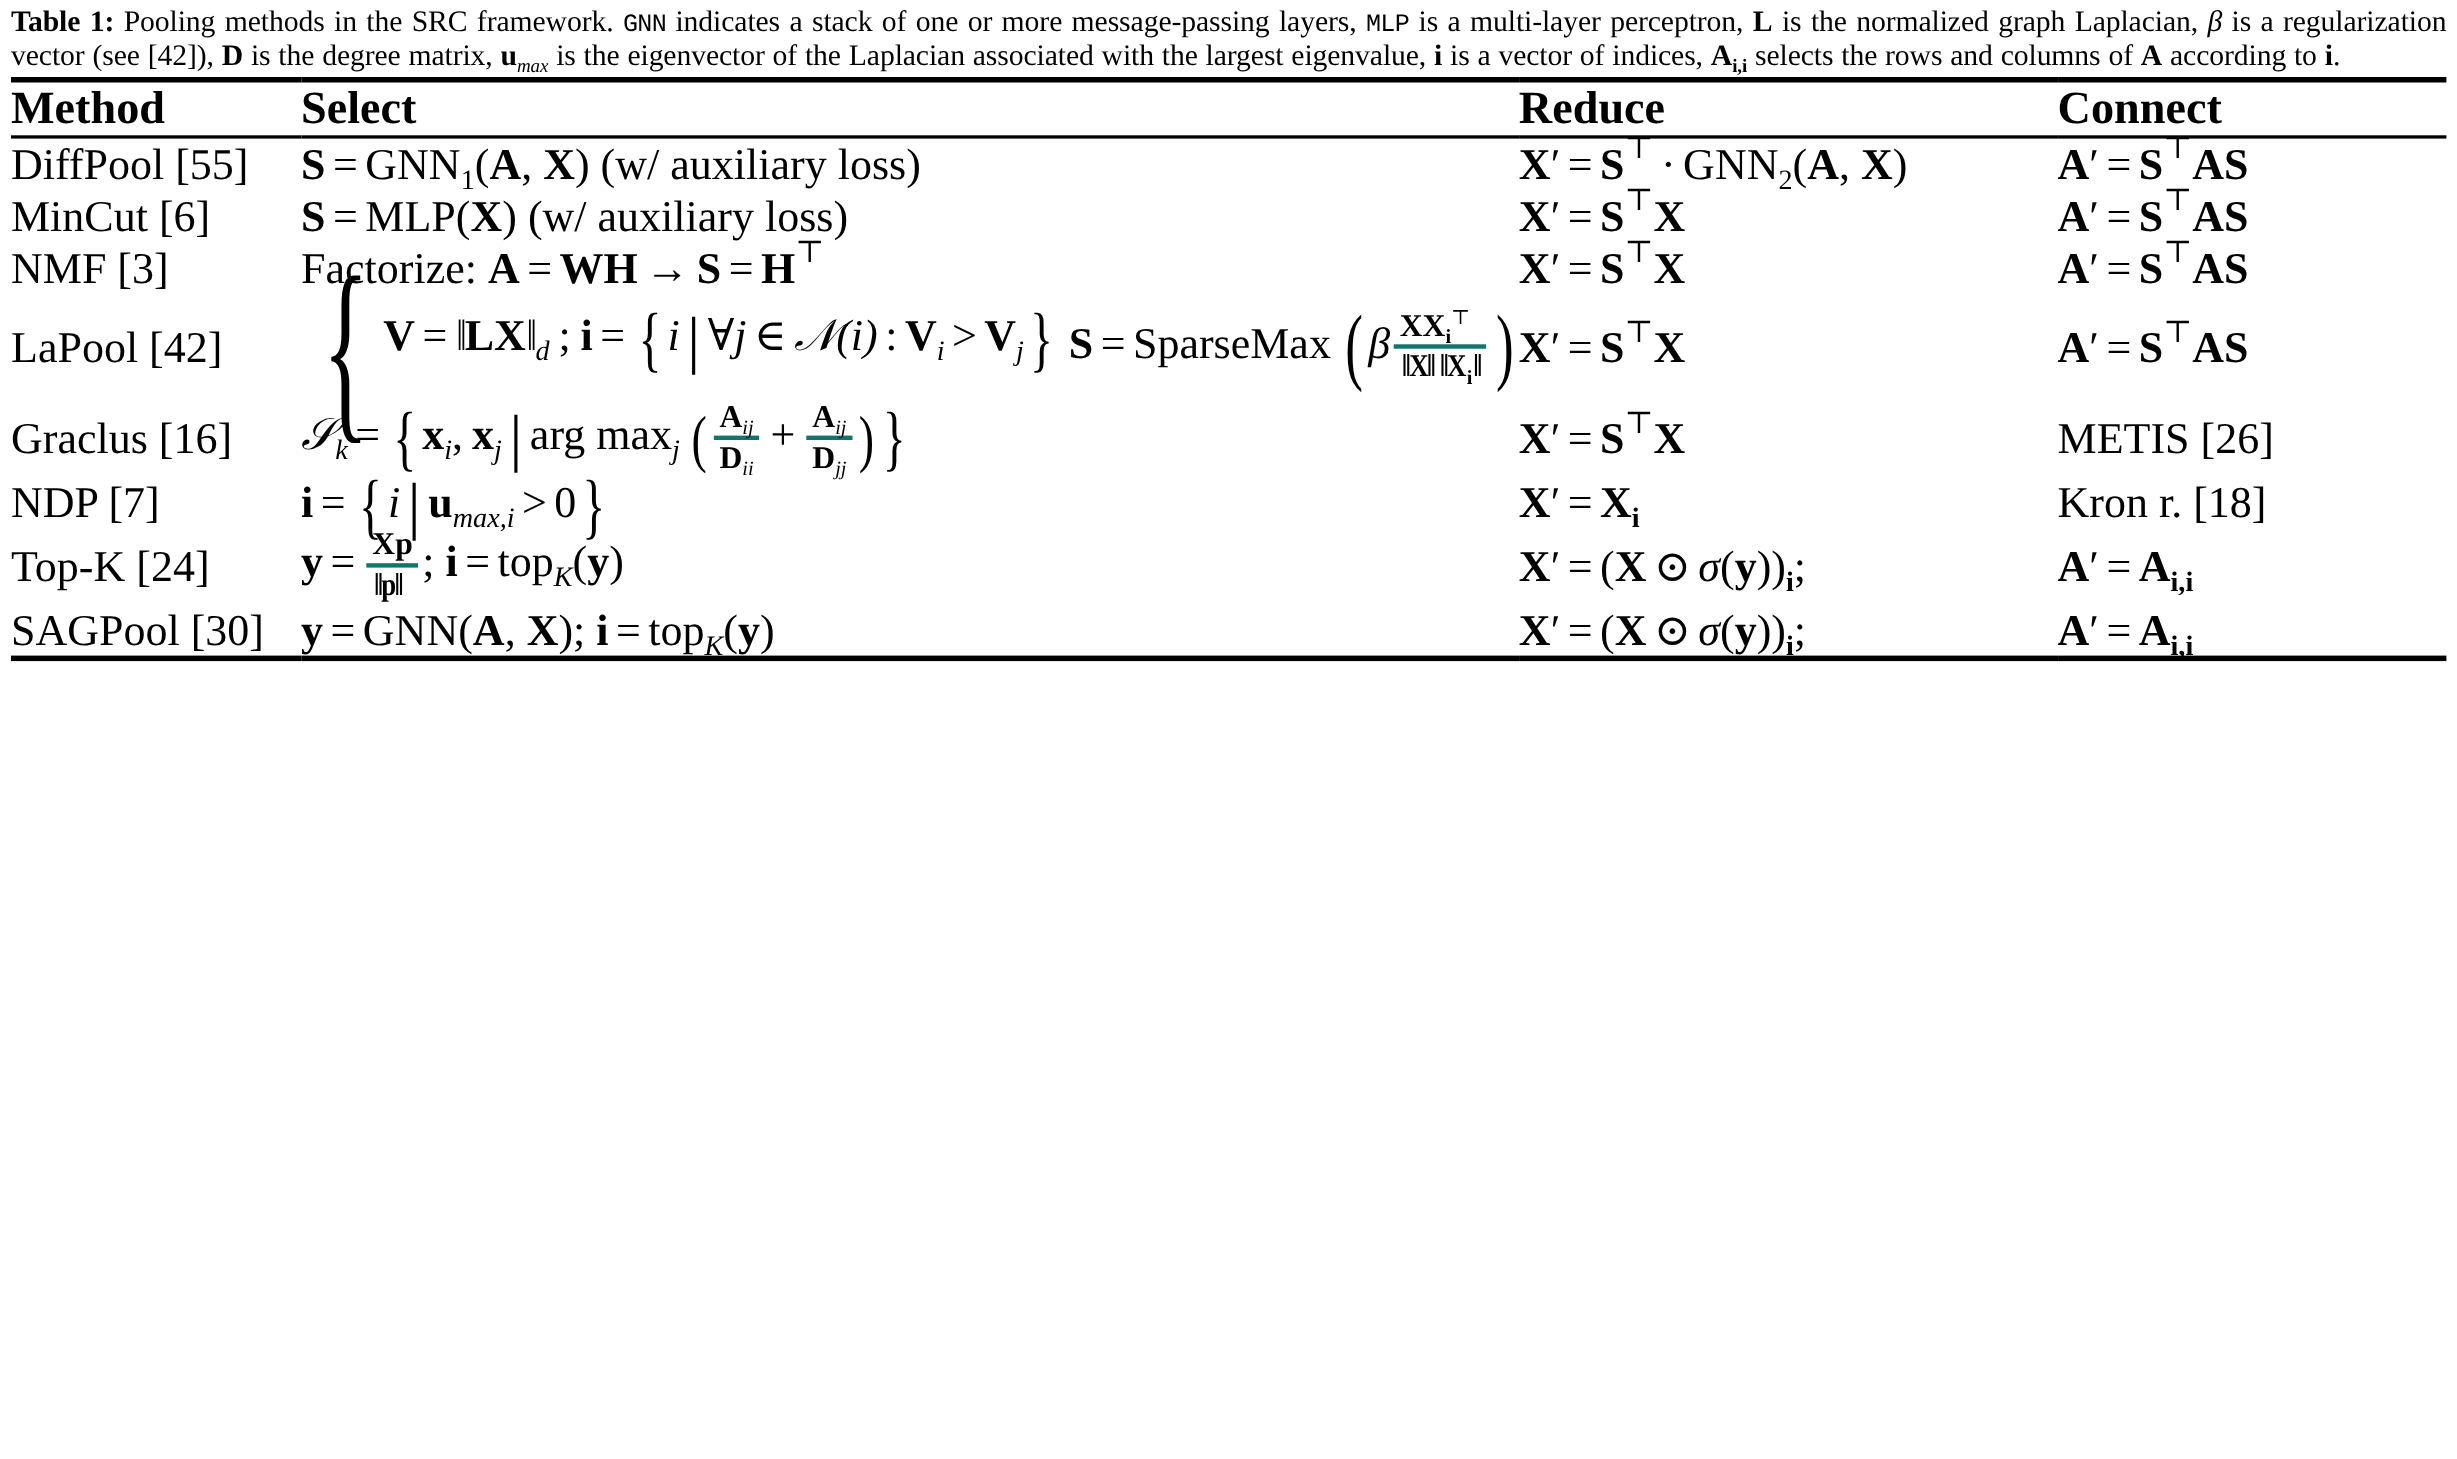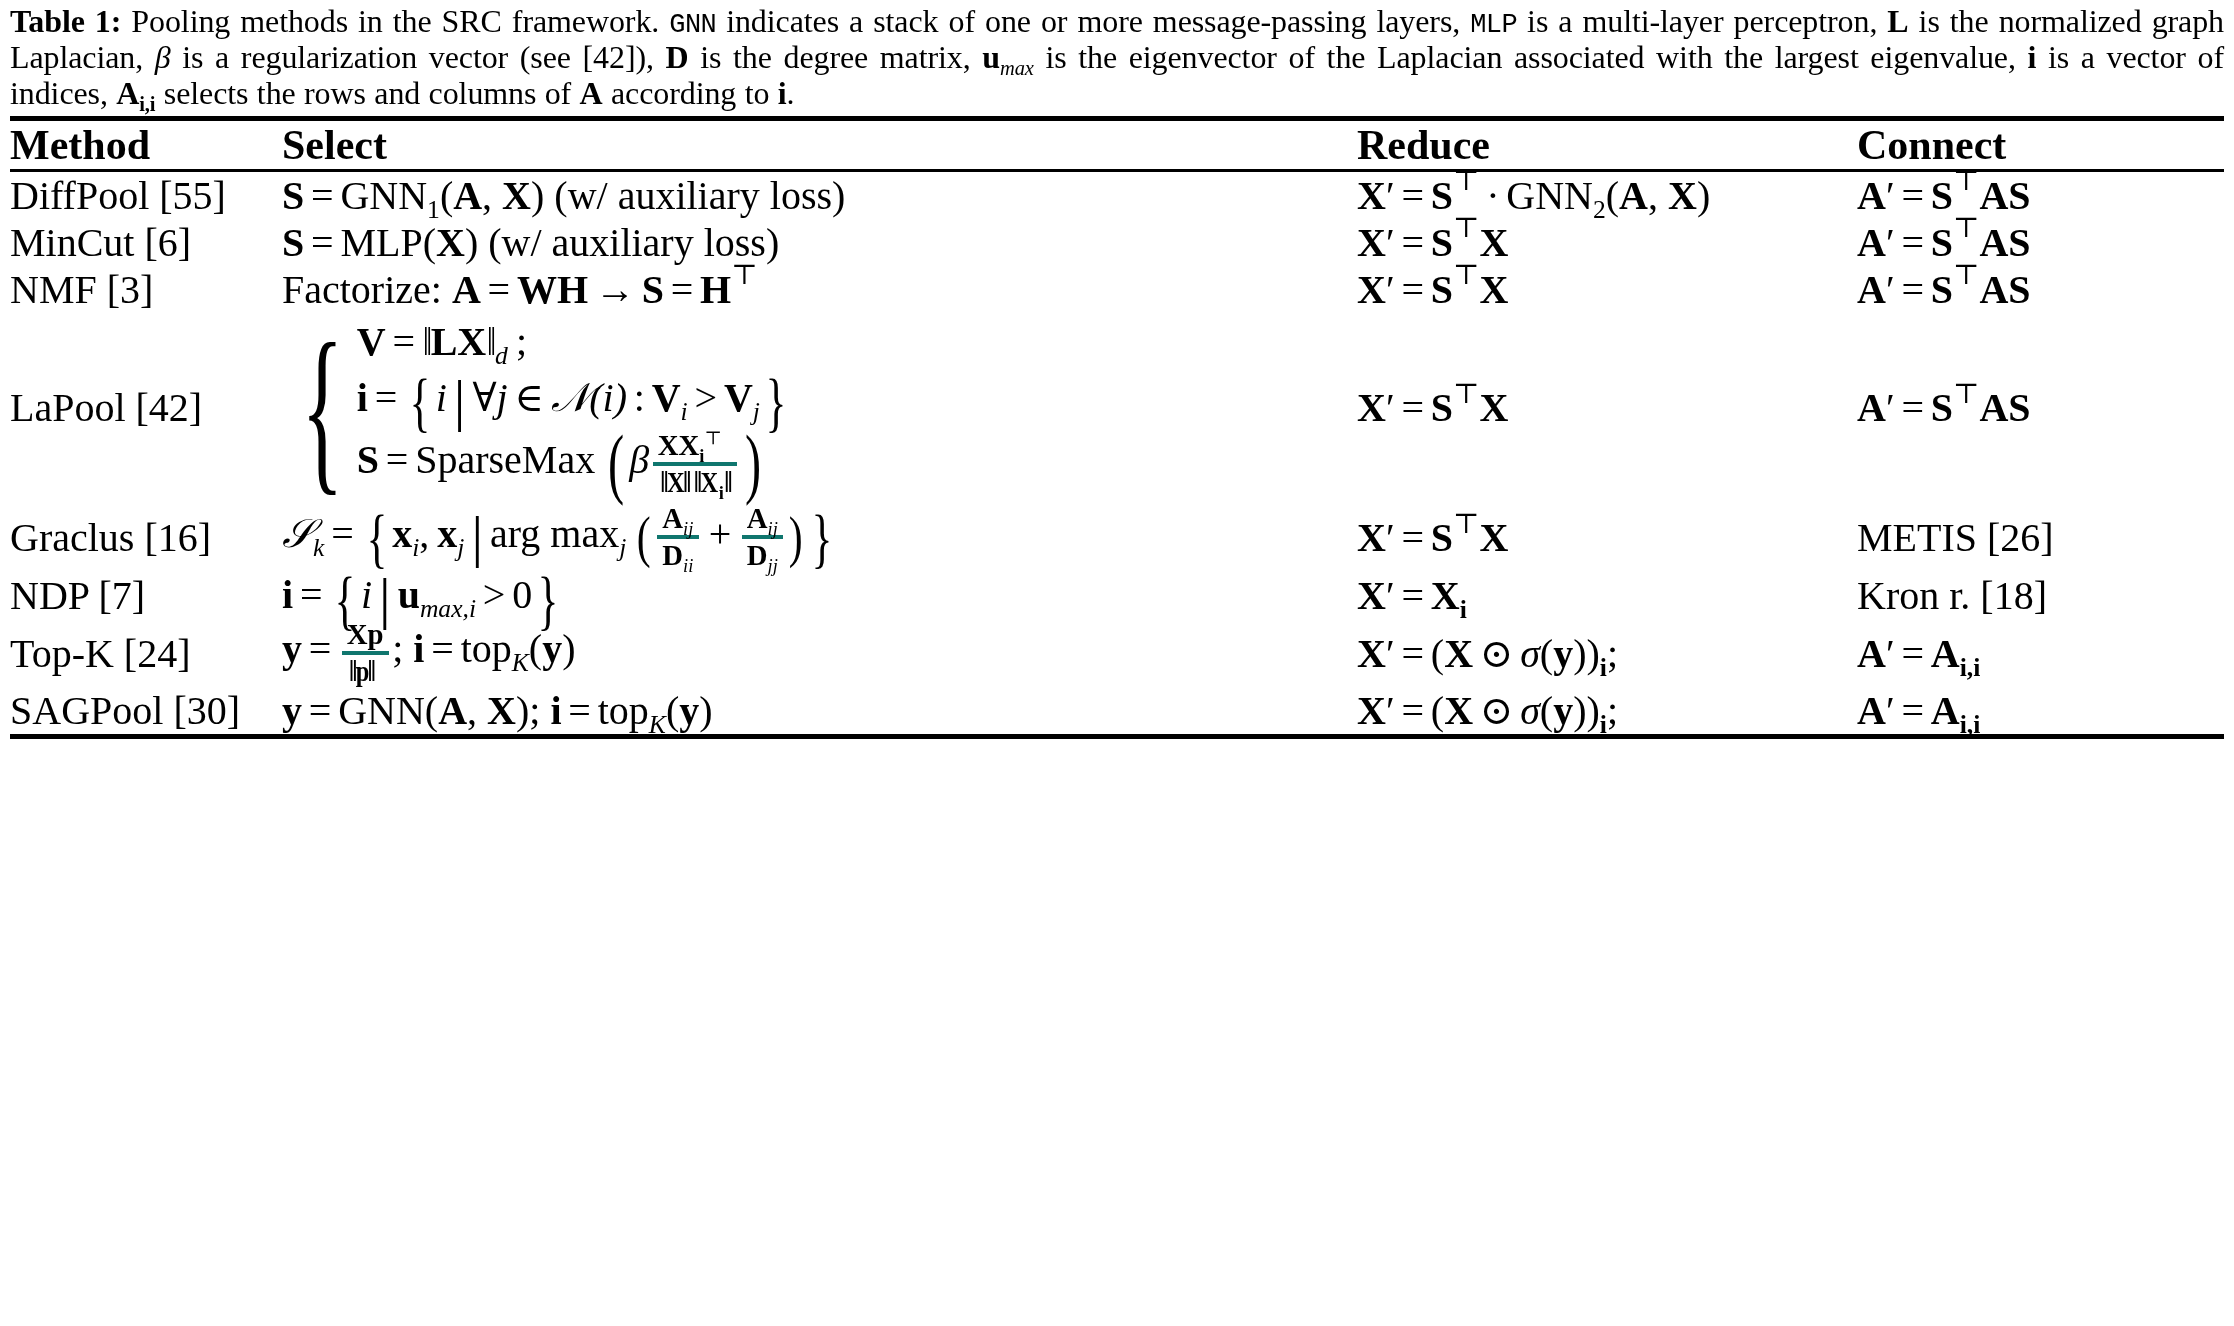--- a/index.html
+++ b/index.html
@@ -14,21 +14,21 @@
     overflow: hidden;
   }
   .page {
     position: relative;
     width: 2234px; height: 1326px;
     padding: 4px 10px 0 10px;
   }
 
   
   .caption {
-    font-size: 32px;
+    font-size: 27px;
     line-height: 1.115;
     text-align: justify;
     text-align-last: left;
     letter-spacing: -0.1px;
     margin: 0 0 4px 0;
     word-spacing: 0.5px;
   }
   .caption .tt {
     font-family: "Liberation Mono", "DejaVu Sans Mono", monospace;
     font-size: 0.845em;
@@ -125,21 +125,21 @@
   }
   .cases .brace {
     font-size: 160px;
     line-height: 0.55;
     font-weight: 300;
     transform: scaleX(0.55) scaleY(1.15);
     display: inline-block;
     margin-right: -10px;
     margin-left: 2px;
   }
-  .cases .lines { display: flex; flex-direction: column; gap: 9px; }
+  .cases .lines { display: flex; flex-direction: row; gap: 9px; }
   .cases .lines > div { white-space: nowrap; font-size: 40px; }
 
   
   .setbrace {
     display: inline-block;
     font-size: 1.65em;
     line-height: 0.6;
     vertical-align: middle;
     transform: scaleX(0.66);
   }

